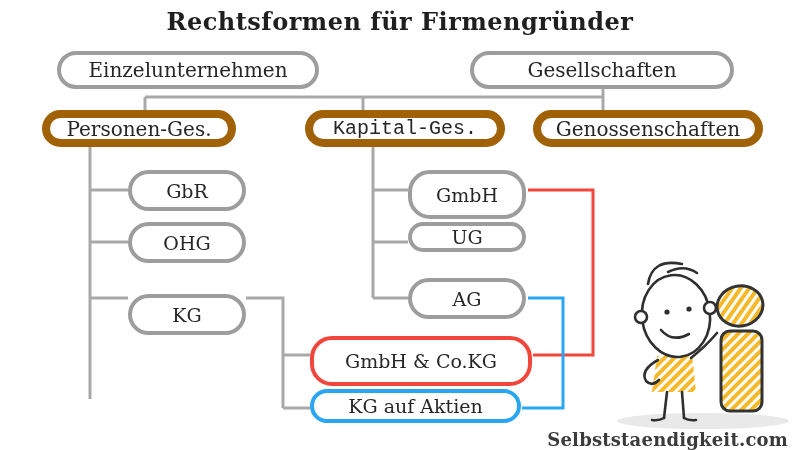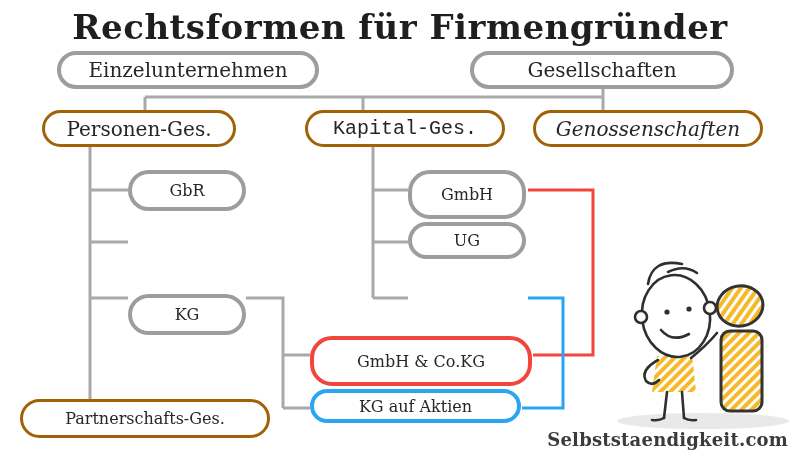--- a/index.html
+++ b/index.html
@@ -2,30 +2,30 @@
 <html><head>
 <meta charset="utf-8">
 <style>
   html,body{margin:0;padding:0;background:#ffffff;}
   .stage{
     position:relative;width:800px;height:450px;overflow:hidden;
     background:#ffffff;font-family:"DejaVu Serif", serif;
   }
   .title{
     position:absolute;left:0;right:0;top:7px;text-align:center;
-    font-size:34px;font-weight:700;color:#1f1f1f;letter-spacing:0.5px;
+    font-size:24px;font-weight:700;color:#1f1f1f;letter-spacing:0.5px;
   }
   .node{
     position:absolute;display:flex;align-items:center;justify-content:center;
     background:#ffffff;border-radius:22px;color:#262626;
-    font-size:16px;white-space:nowrap;box-sizing:border-box;z-index:3;
+    font-size:19px;white-space:nowrap;box-sizing:border-box;z-index:3;
   }
   .node.big{font-size:20px;}
   .gray{border:4px solid #9d9d9d;}
-  .yellow{border:3px solid #a16207;}
+  .yellow{border:8px solid #a16207;}
   .red{border:4px solid #f2463d;}
   .blue{border:4px solid #2aa5f2;}
   .connectors{position:absolute;left:0;top:0;z-index:1;}
   .character{position:absolute;left:610px;top:255px;z-index:2;}
   .watermark{
     position:absolute;right:12px;top:429px;font-size:18px;font-weight:700;
     color:#3b3b3b;letter-spacing:0.2px;
   }
 </style>
 </head>
@@ -55,31 +55,32 @@
     </g>
     <path d="M528 190 L593 190 L593 355 L533 355" stroke="#f2463d" stroke-width="3" fill="none"></path>
     <path d="M528 298 L563 298 L563 408 L522 408" stroke="#2aa5f2" stroke-width="3" fill="none"></path>
   </svg>
 
   <div class="node gray big" style="left:470px;top:51px;width:264px;height:38px;">Gesellschaften</div>
   <div class="node gray big" style="left:57px;top:51px;width:262px;height:38px;">Einzelunternehmen</div>
 
   <div class="node yellow big" style="left:42px;top:110px;width:194px;height:37px;">Personen-Ges.</div>
   <div class="node yellow big" style="left:305px;top:110px;width:200px;height:37px;font-family:Liberation Mono, monospace;">Kapital-Ges.</div>
-  <div class="node yellow big" style="left:533px;top:110px;width:230px;height:37px;font-style:italic;">Genossenschaften</div>
+  <div class="node yellow big" style="left:533px;top:110px;width:230px;height:37px;">Genossenschaften</div>
 
   <div class="node gray" style="left:128px;top:170px;width:118px;height:41px;">GbR</div>
+  <div class="node gray" style="left:128px;top:222px;width:118px;height:41px;">OHG</div>
   <div class="node gray" style="left:128px;top:278px;width:118px;height:41px;margin-top:16px;">KG</div>
 
   <div class="node gray" style="left:408px;top:170px;width:118px;height:49px;">GmbH</div>
-  <div class="node gray" style="left:408px;top:222px;width:118px;height:37px;">UG</div>
+  <div class="node gray" style="left:408px;top:222px;width:118px;height:30px;">UG</div>
+  <div class="node gray" style="left:408px;top:278px;width:118px;height:41px;">AG</div>
 
   <div class="node red" style="left:310px;top:336px;width:222px;height:50px;">GmbH &amp; Co.KG</div>
   <div class="node blue" style="left:310px;top:389px;width:211px;height:34px;">KG auf Aktien</div>
-  <div class="node yellow" style="left:20px;top:399px;width:250px;height:39px;">Partnerschafts-Ges.</div>
 
   <svg class="character" width="190" height="195" viewBox="610 255 190 195">
     <defs>
       <pattern id="scribble" patternUnits="userSpaceOnUse" width="7" height="7" patternTransform="rotate(45)">
         <rect width="7" height="7" fill="#ffffff"></rect>
         <line x1="2" y1="0" x2="2" y2="7" stroke="#f5b929" stroke-width="4"></line>
       </pattern>
     </defs>
     <ellipse cx="703" cy="421" rx="86" ry="8" fill="#e9e9e9"></ellipse>
     <g>

